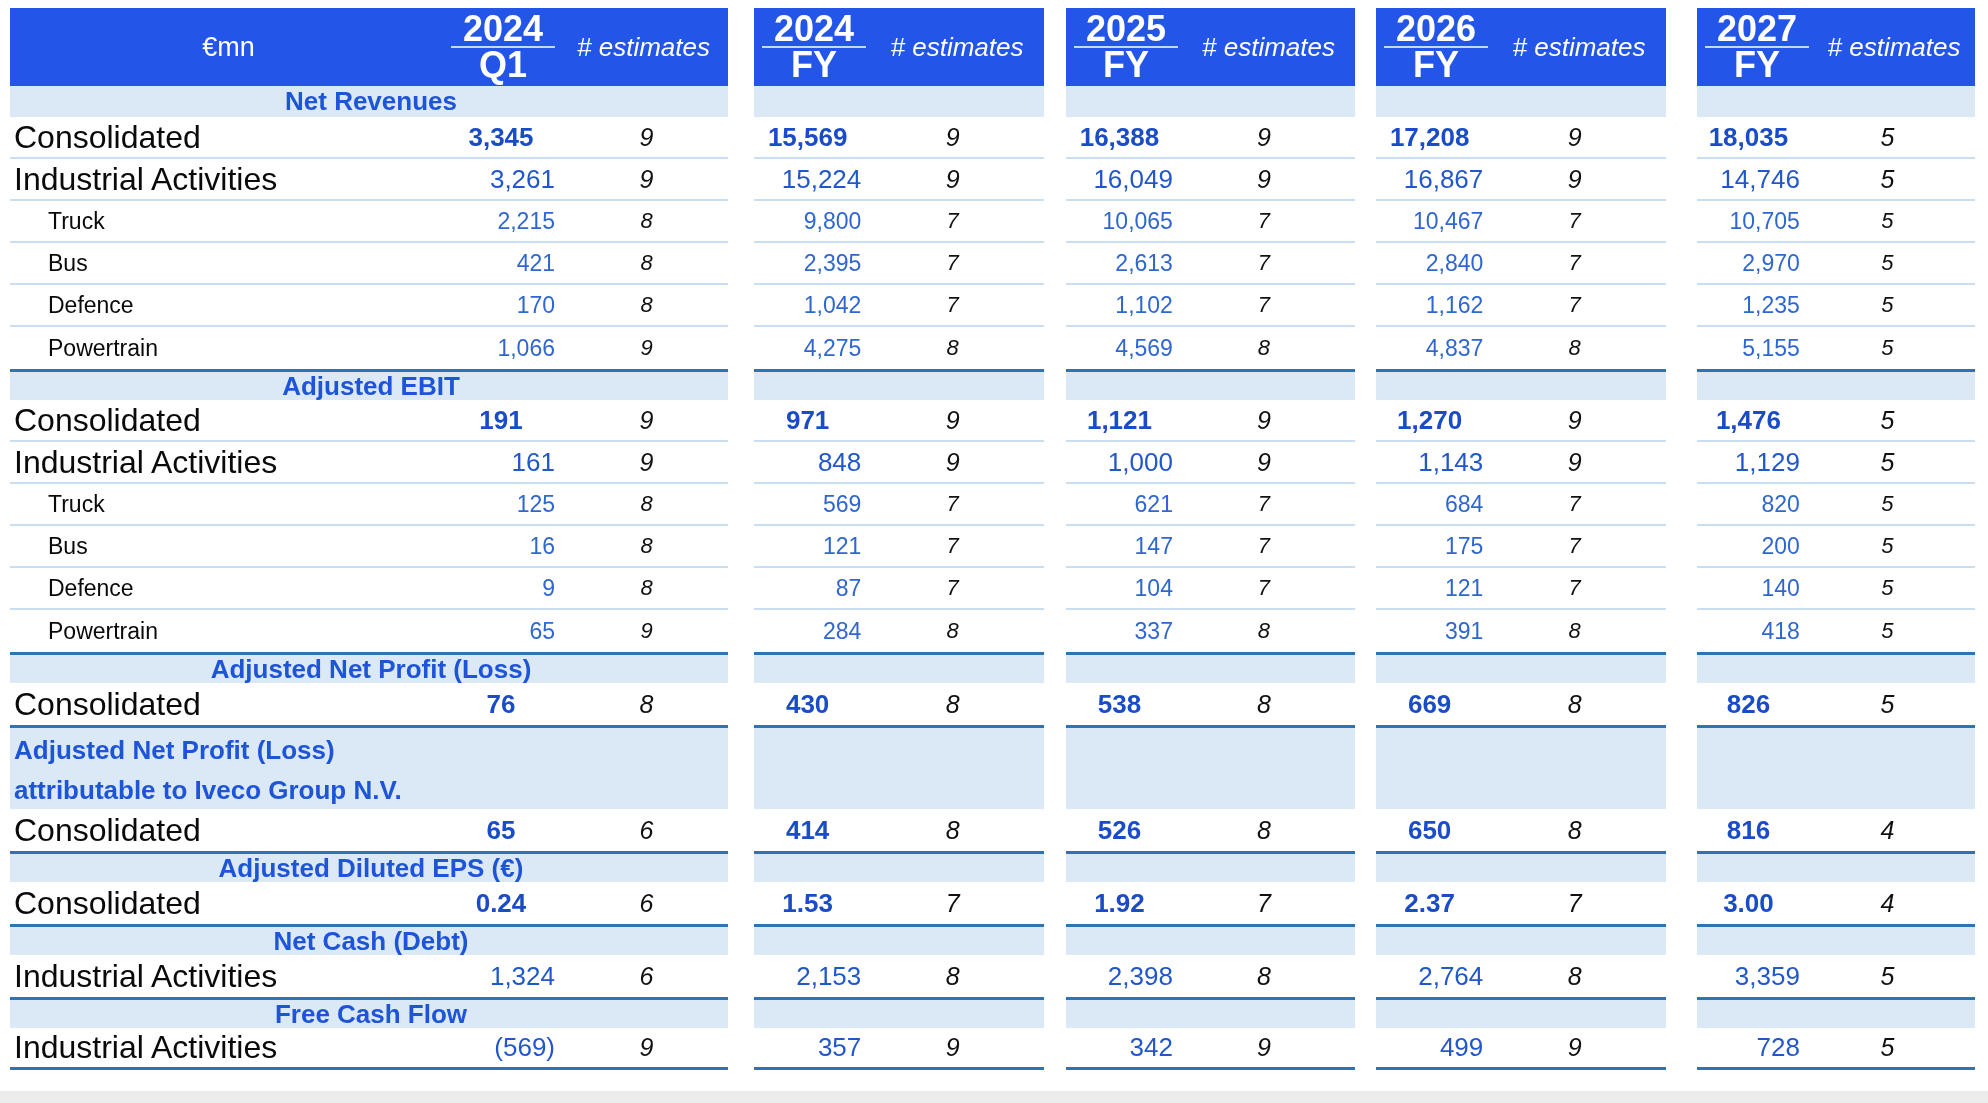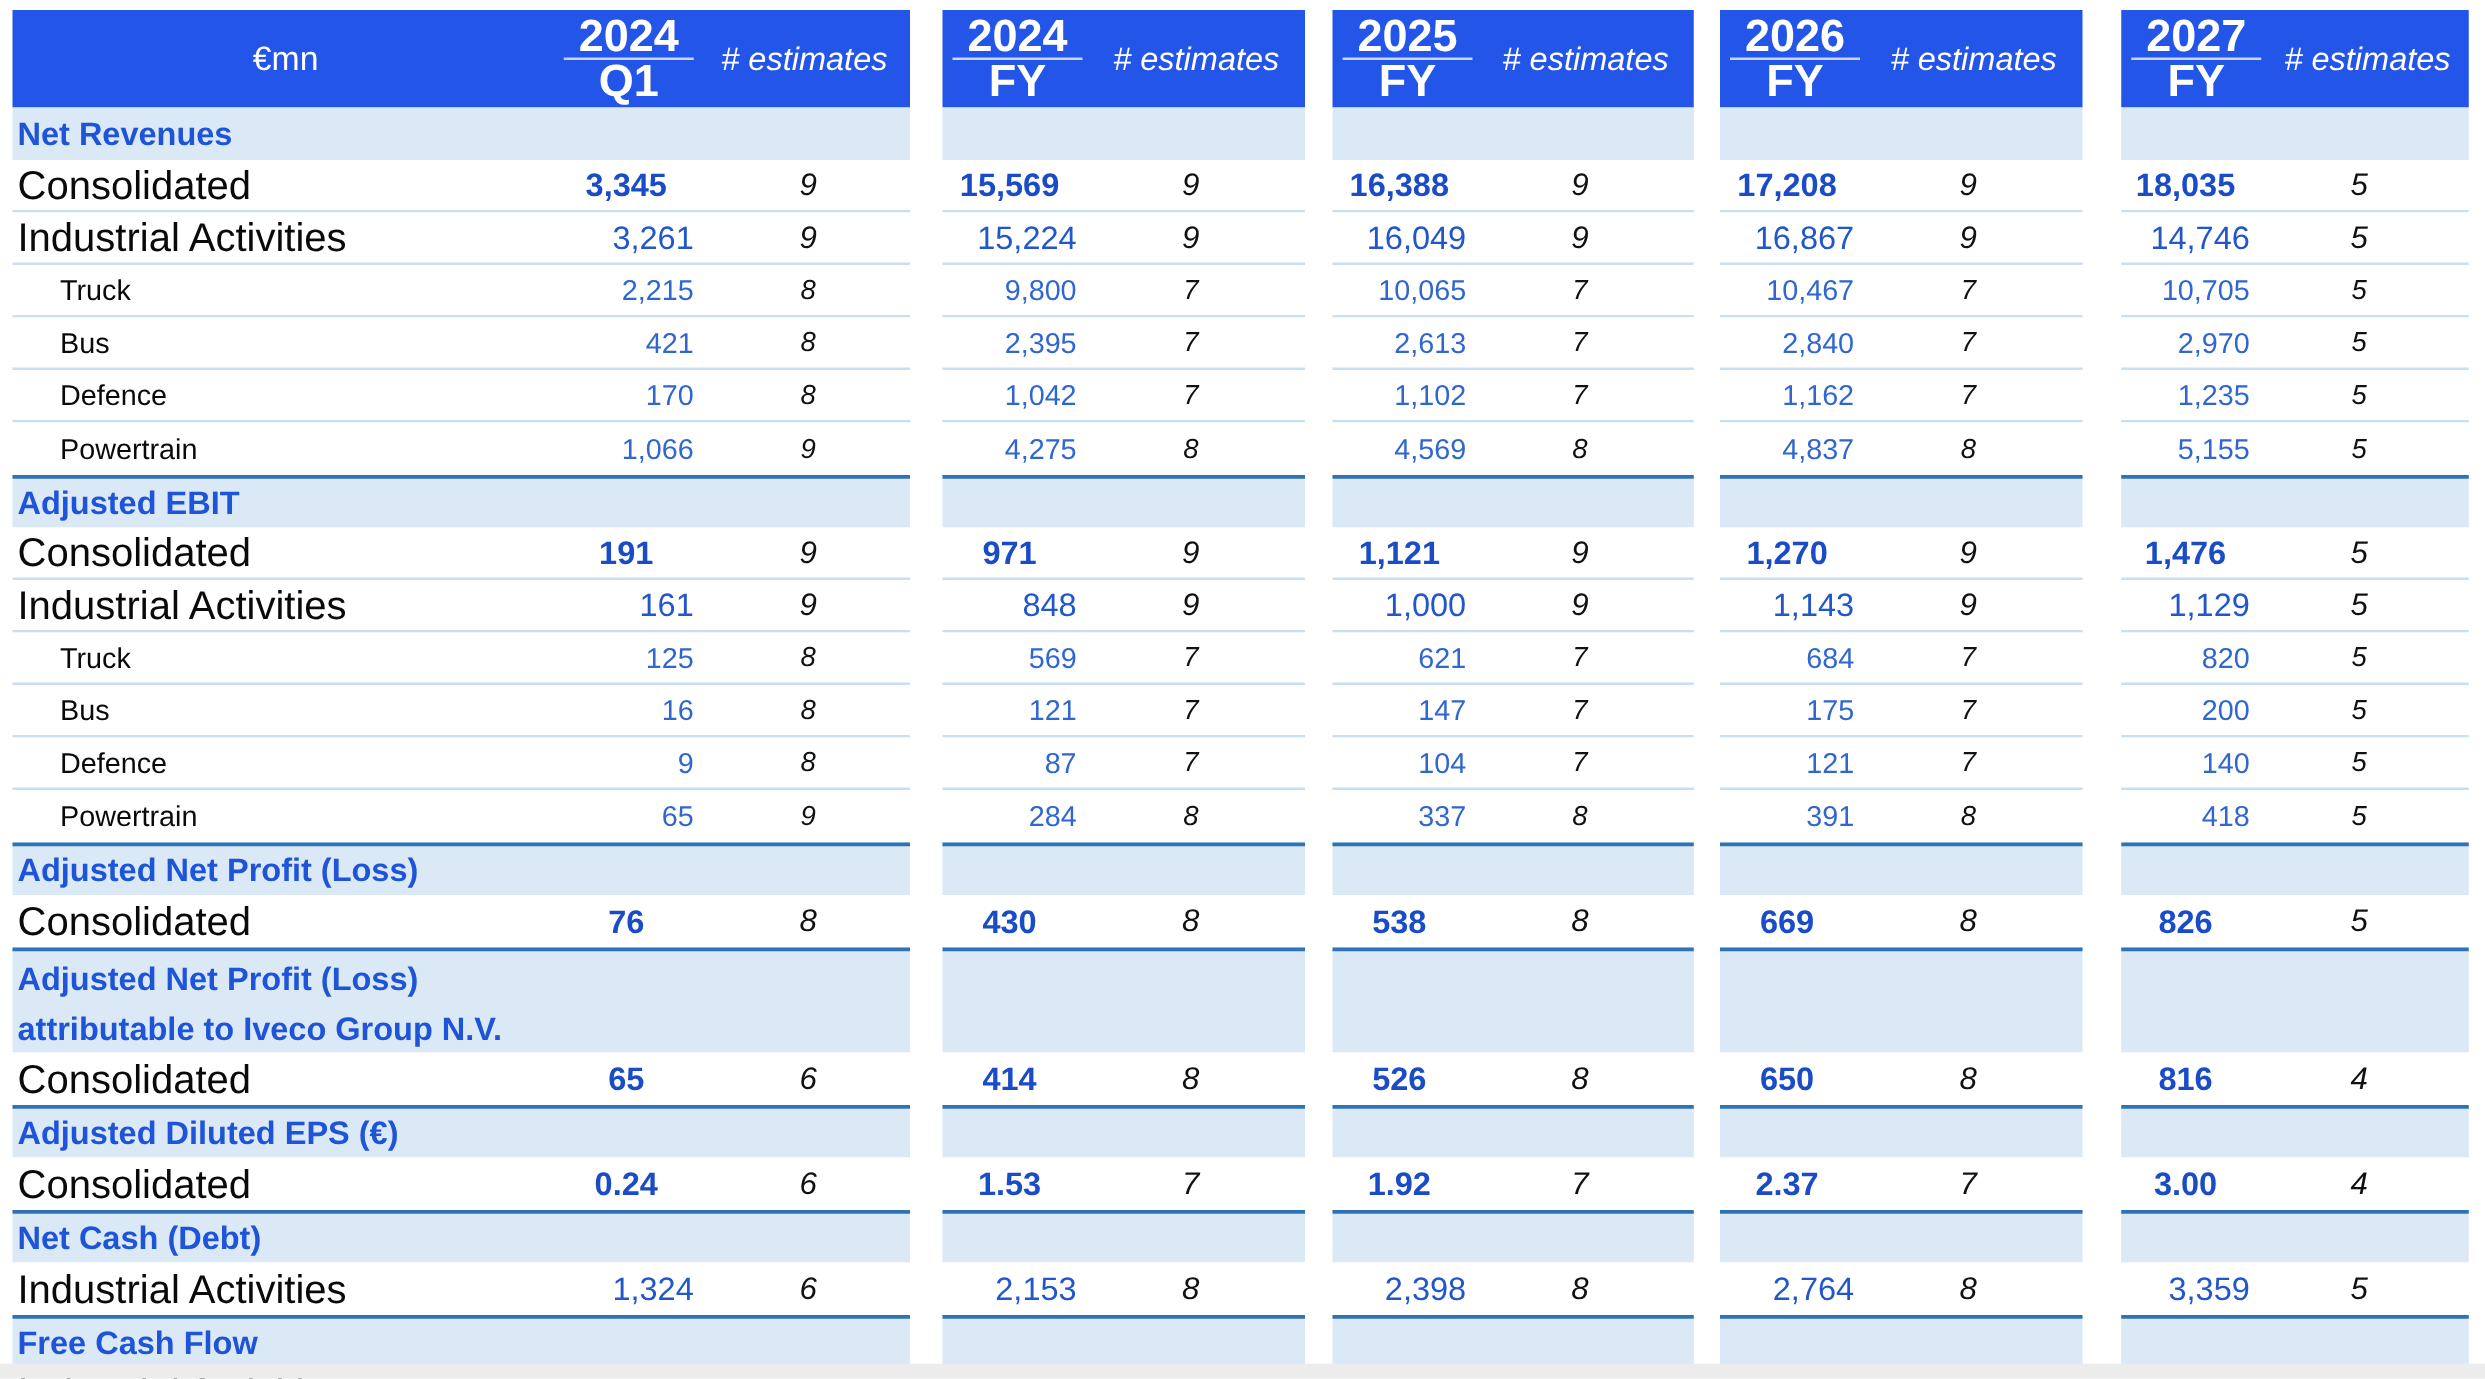--- a/index.html
+++ b/index.html
@@ -36,21 +36,21 @@
   }
   .hdr-year .bar{width:104px;height:2px;background:var(--fraction-bar);margin:1px 0;}
   .hdr-est{
     flex:1;text-align:center;font-style:italic;font-size:26px;white-space:nowrap;
   }
 
   
   .rows{display:block;}
   .row{display:flex;align-items:center;box-sizing:border-box;}
   .row.data{height:42px;background:#ffffff;}
-  .row.band{height:42px;background:var(--band-bg);}
+  .row.band{height:31px;background:var(--band-bg);justify-content:center;}
   .row.band2{height:84px;background:var(--band-bg);align-items:flex-start;}
   .row.band.bordered,.row.band2.bordered{border-top:3px solid var(--steel);}
   .row.data.sep{border-bottom:2px solid var(--sep);}
   .row.data.last{border-bottom:3px solid var(--steel);}
 
   .band-label{
     padding-left:4px;font-weight:bold;font-size:26px;color:var(--section-text);
     white-space:nowrap;
   }
   .band2 .band-label{line-height:40px;padding-top:2px;}

